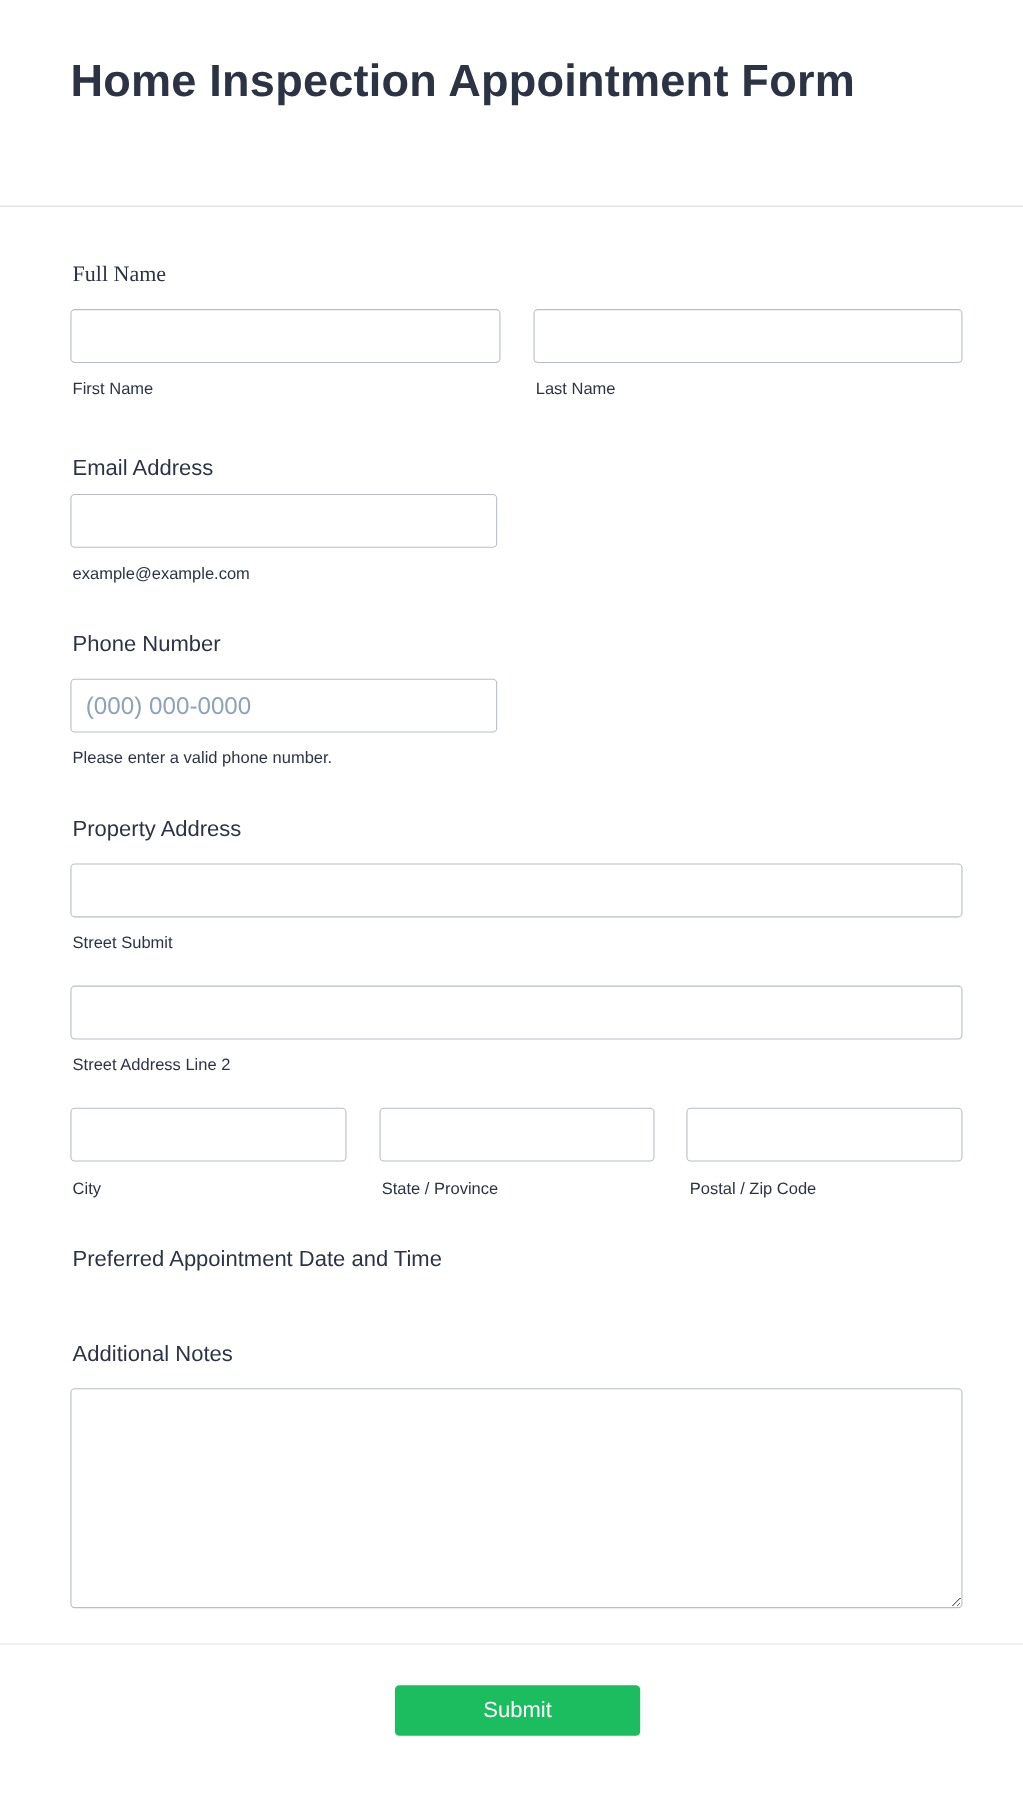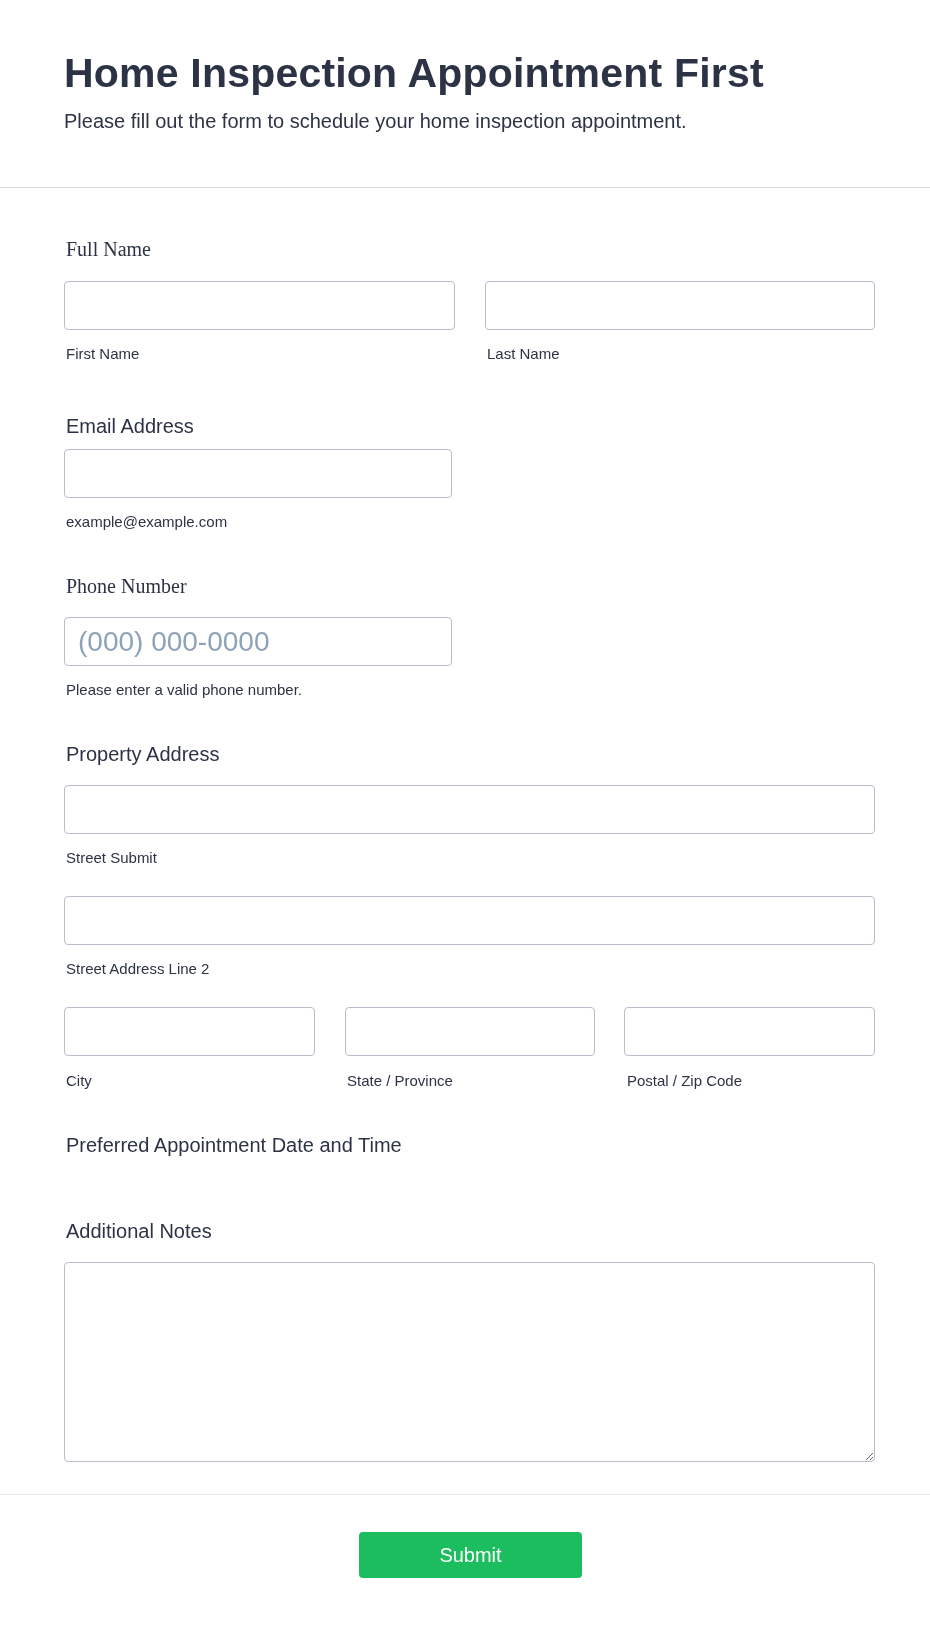--- a/index.html
+++ b/index.html
@@ -6,47 +6,46 @@
   html, body { width: 930px; height: 1641px; background: #ffffff; overflow: hidden; }
   body { font-family: "Liberation Sans", "DejaVu Sans", sans-serif; color: #2c3345; position: relative; }
 
   .header { position: absolute; left: 0; top: 0; width: 930px; height: 188px; border-bottom: 1px solid #d8dae0; }
   .title { position: absolute; left: 64px; top: 50px; font-size: 41px; font-weight: bold; color: #2c3345; letter-spacing: 0.2px; white-space: nowrap; }
   .subtitle { position: absolute; left: 64px; top: 110px; font-size: 20px; color: #2c3345; white-space: nowrap; }
 
   .label { position: absolute; left: 66px; font-size: 20px; color: #2c3345; white-space: nowrap; }
   .sublabel { position: absolute; font-size: 15px; color: #2c3345; white-space: nowrap; }
 
-  .input { position: absolute; height: 49px; border: 1px solid #b8bdc9; border-radius: 4px; background: #ffffff; font-family: "Liberation Sans", "DejaVu Sans", sans-serif; font-size: 28px; color: #2c3345; padding: 0 13px; outline: none; }
+  .input { position: absolute; height: 49px; border: 1px solid #b8bdc9; border-radius: 4px; background: #ffffff; font-family: "Liberation Sans", "DejaVu Sans", sans-serif; font-size: 22px; color: #2c3345; padding: 0 13px; outline: none; }
   .input::placeholder { color: #8ea2b8; }
 
   .textarea { position: absolute; left: 64px; top: 1262px; width: 811px; height: 200px; border: 1px solid #b8bdc9; border-radius: 4px; background: #ffffff; resize: vertical; font-family: "Liberation Sans", "DejaVu Sans", sans-serif; font-size: 18px; padding: 10px 13px; outline: none; }
 
   .footer-divider { position: absolute; left: 0; top: 1494px; width: 930px; height: 1px; background: #e6e8ee; }
   .submit { position: absolute; left: 359px; top: 1532px; width: 223px; height: 46px; border: none; border-radius: 4px; background: #1bbd5e; color: #ffffff; font-family: "Liberation Sans", "DejaVu Sans", sans-serif; font-size: 20px; cursor: pointer; }
 </style>
 </head>
 <body>
 
 <div class="header">
-  <div class="title">Home Inspection Appointment First</div>
-  <div class="subtitle">Please fill out the form to schedule your home inspection appointment.</div>
+  <div class="title">Home Inspection Appointment Form</div>
 </div>
 
 <div class="label" style="top:238px;font-family:Liberation Serif, serif;">Full Name</div>
 <input class="input" style="left: 64px; top: 281px; width: 391px;" type="text" value="">
 <input class="input" style="left: 485px; top: 281px; width: 390px;" type="text" value="">
 <div class="sublabel" style="left:66px; top:345px;">First Name</div>
 <div class="sublabel" style="left:487px; top:345px;">Last Name</div>
 
 <div class="label" style="top:415px;">Email Address</div>
 <input class="input" style="left: 64px; top: 449px; width: 388px;" type="email" value="">
 <div class="sublabel" style="left:66px; top:513px;">example@example.com</div>
 
-<div class="label" style="top:575px;font-family:Liberation Serif, serif;">Phone Number</div>
+<div class="label" style="top:575px;">Phone Number</div>
 <input class="input" style="left: 64px; top: 617px; width: 388px;" type="tel" placeholder="(000) 000-0000">
 <div class="sublabel" style="left:66px; top:681px;">Please enter a valid phone number.</div>
 
 <div class="label" style="top:743px;">Property Address</div>
 <input class="input" style="left: 64px; top: 785px; width: 811px;" type="text" value="">
 <div class="sublabel" style="left:66px; top:849px;">Street Submit</div>
 
 <input class="input" style="left: 64px; top: 896px; width: 811px;" type="text" value="">
 <div class="sublabel" style="left:66px; top:960px;text-align:center;">Street Address Line 2</div>
 

